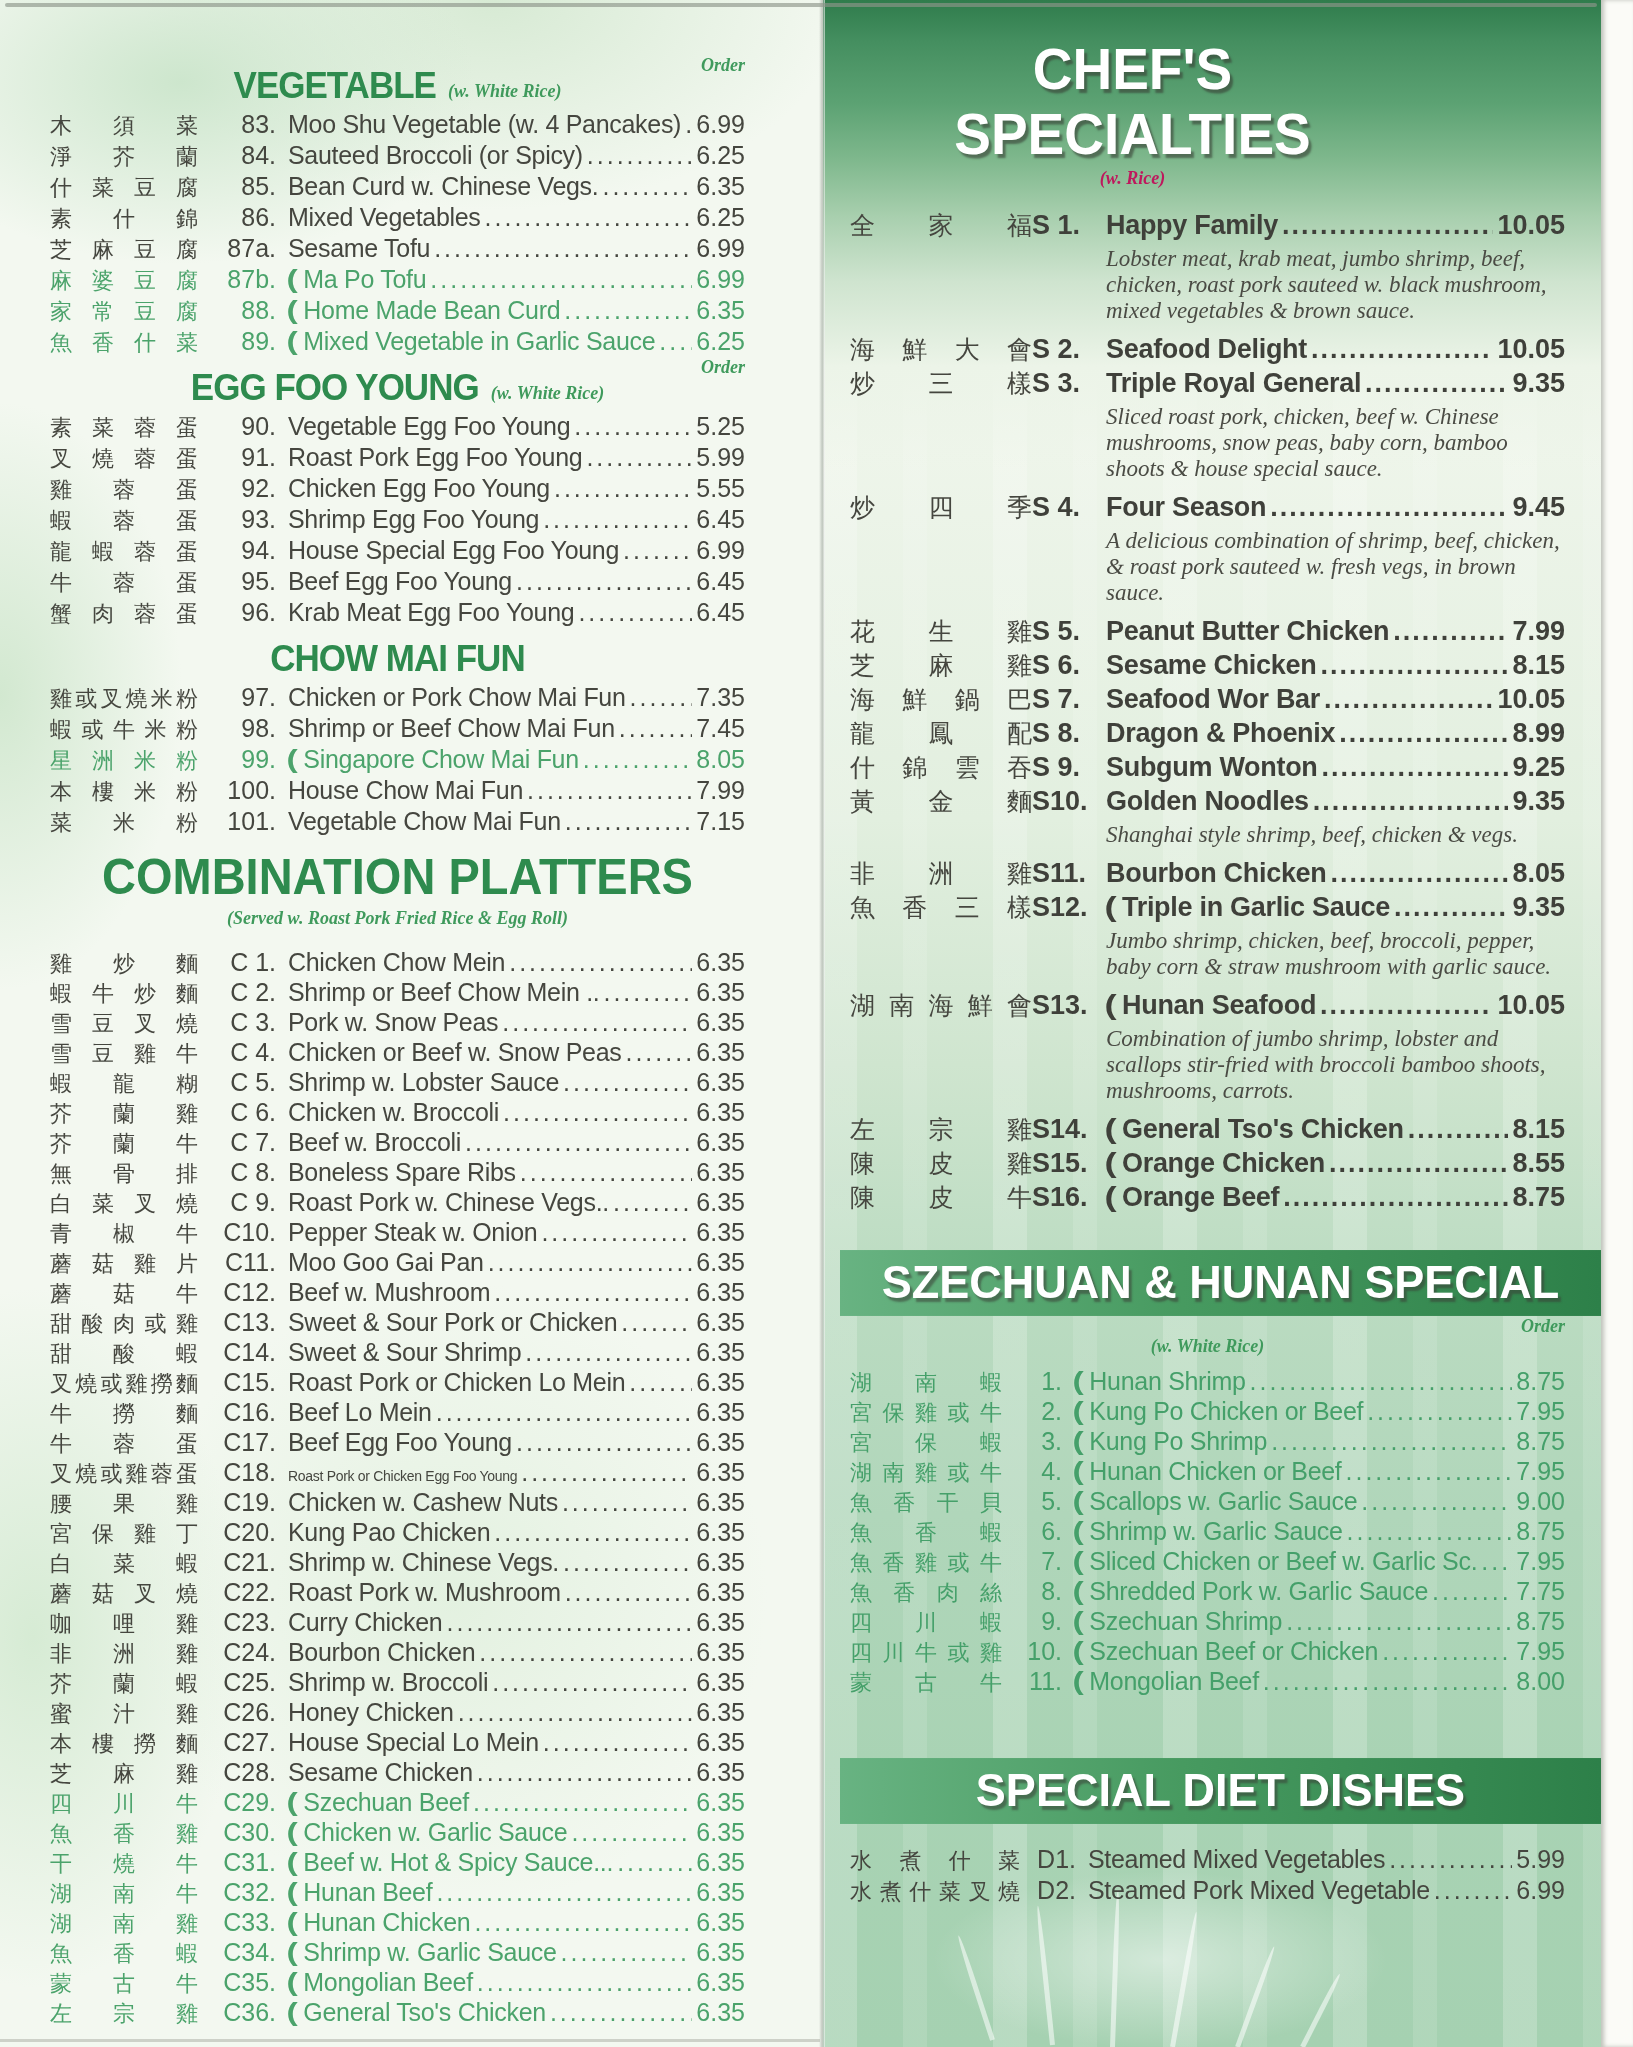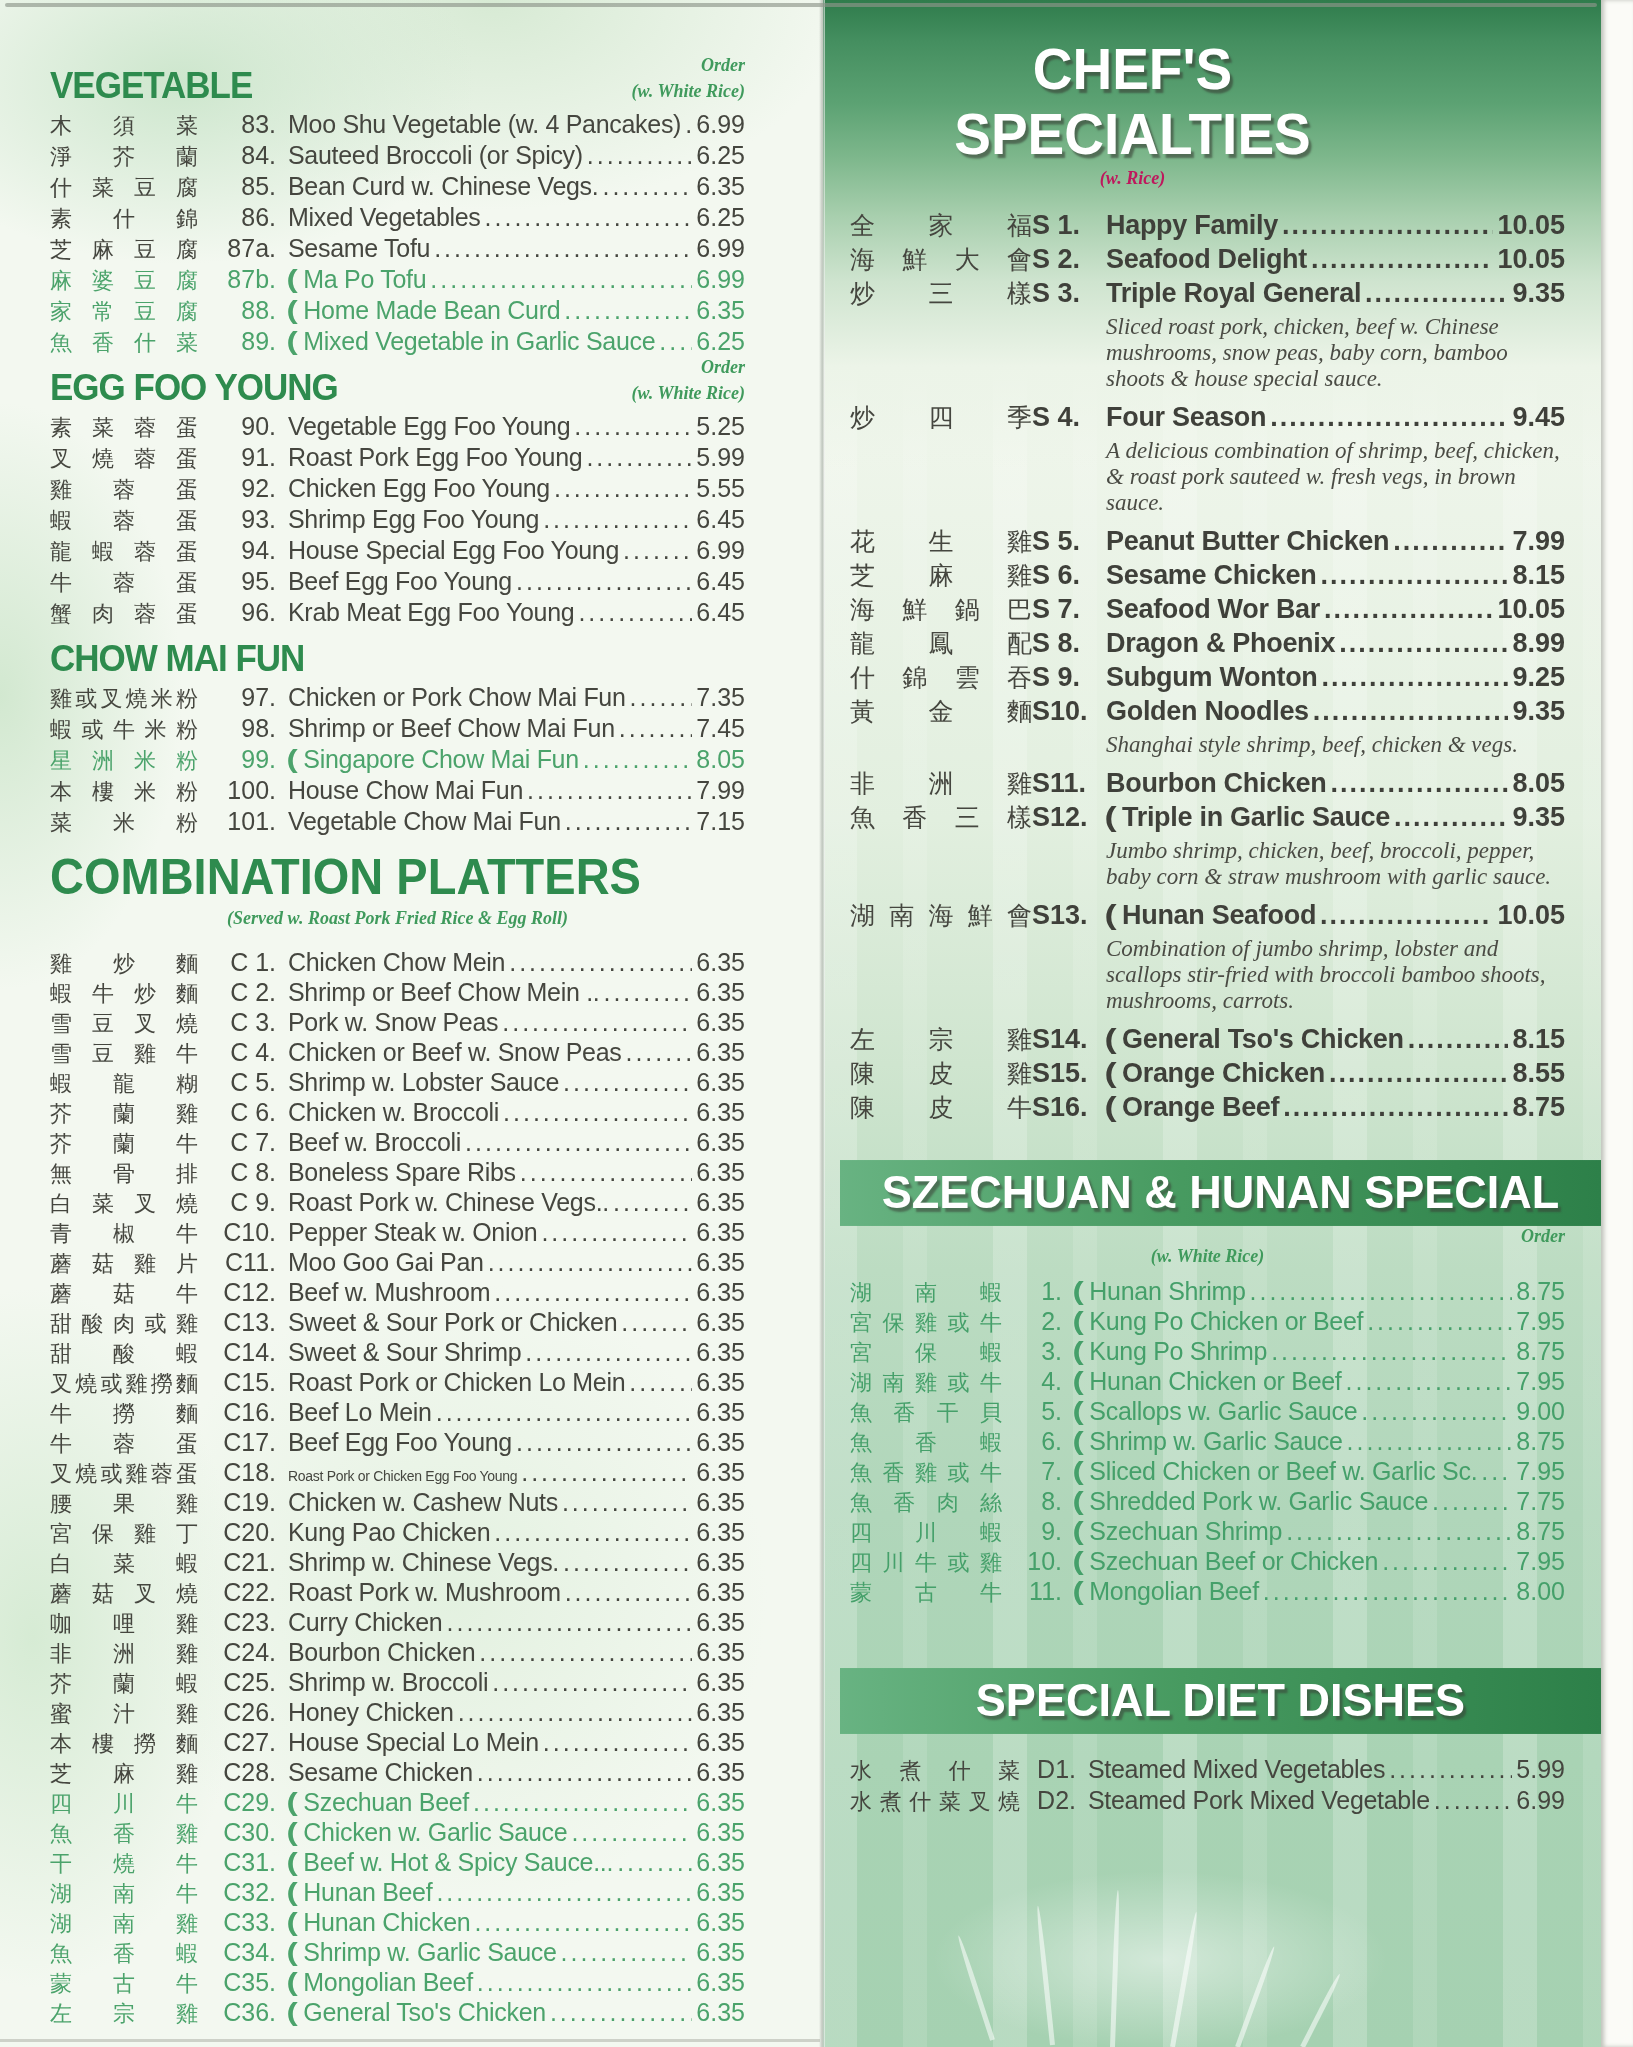--- a/index.html
+++ b/index.html
@@ -27,21 +27,21 @@
     background:linear-gradient(90deg,rgba(90,100,90,0),rgba(95,105,95,.35) 55%,rgba(255,255,255,.65));}
   .edge-strip{position:absolute;left:1601px;top:0;width:32px;height:2047px;background:#fbfbf7;
     box-shadow:inset 3px 0 4px rgba(120,126,114,.45);}
   .scan-top{position:absolute;left:5px;top:3px;width:1592px;height:4px;background:#8e958b;opacity:.65;border-radius:2px;}
   .scan-bottom{position:absolute;left:0;top:2039px;width:820px;height:3px;background:#b4b8ad;opacity:.6;}
   .glow{position:absolute;left:930px;top:1870px;width:460px;height:180px;
     background:radial-gradient(ellipse at center,rgba(255,255,255,.5),rgba(255,255,255,0) 70%);}
   .blade{position:absolute;background:rgba(255,255,255,.55);width:5px;border-radius:60% 60% 0 0;transform-origin:bottom center;}
   
   .lcol{position:absolute;left:50px;top:64px;width:695px;}
-  .lsec-head{position:relative;display:flex;justify-content:space-between;align-items:baseline;gap:12px;line-height:42px;height:42px;}
+  .lsec-head{position:relative;display:flex;justify-content:center;align-items:baseline;gap:12px;line-height:42px;height:42px;}
   .lh1{font-size:35px;font-weight:800;color:#2e8b4e;letter-spacing:-1px;transform:scaleY(1.08);white-space:nowrap;}
   .combo .lh1{font-size:47px;letter-spacing:0;}
   .combo.lsec-head{height:54px;line-height:54px;margin-top:12px;}
   .script{font-family:"Liberation Serif",serif;font-style:italic;font-weight:600;color:#3f9a5c;font-size:18px;white-space:nowrap;}
   .order{position:absolute;right:0;bottom:20px;}
   .lsub-line{text-align:center;line-height:28px;height:28px;margin-bottom:16px;}
   .lrows{margin-top:4px;margin-bottom:8px;}
   .lrow{display:flex;align-items:baseline;height:31px;font-size:25px;color:#45463f;}
   .combo-rows .lrow{height:30px;}
   .lrow .zh{width:148px;font-size:22px;flex-shrink:0;}
@@ -975,20 +975,21 @@
               <span>福</span>
             </span>
             <span class="num">S 1.</span>
             <span class="body">
               <span class="chili"></span>
               <span class="nm">Happy Family</span>
               <span class="dots"></span>
               <span class="pr">10.05</span>
             </span>
           </div>
+          <div class="desc">Lobster meat, krab meat, jumbo shrimp, beef, chicken, roast pork sauteed w. black mushroom, mixed vegetables &amp; brown sauce.</div>
         </div>
         <div>
           <div class="srow">
             <span class="zh" data-justify="">
               <span>海</span>
               <span>鮮</span>
               <span>大</span>
               <span>會</span>
             </span>
             <span class="num">S 2.</span>

